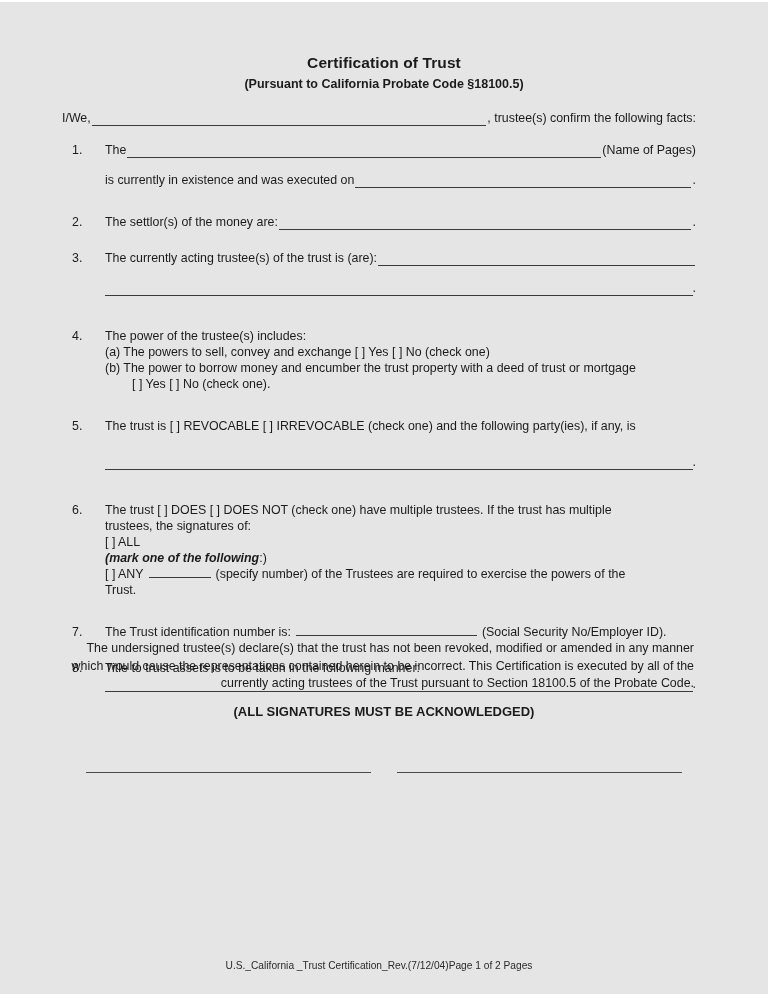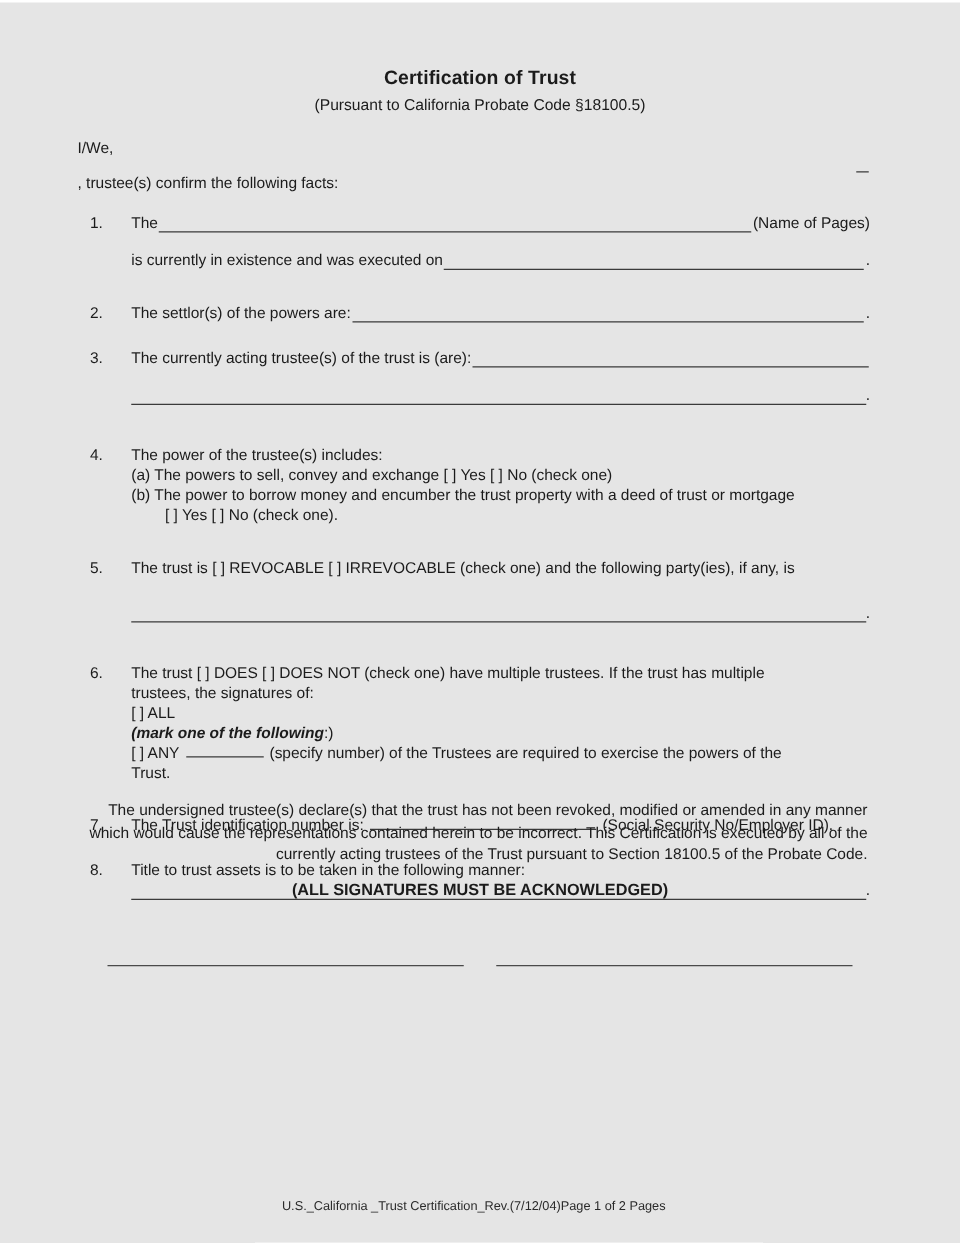--- a/index.html
+++ b/index.html
@@ -35,41 +35,40 @@
   }
   .doc-title {
     font-size: 15.5px;
     font-weight: bold;
     letter-spacing: 0.1px;
     line-height: 18px;
     margin: 0;
   }
   .doc-subtitle {
     font-size: 12.5px;
-    font-weight: normal;
+    font-weight: bold;
     line-height: 16px;
     margin: 4px 0 0 0;
   }
 
   
   .body {
     position: absolute;
     left: 62px;
     top: 108px;
     width: 634px;
     font-size: 12.4px;
     line-height: 16px;
   }
 
   .intro {
     display: flex;
     align-items: baseline;
     white-space: nowrap;
     margin-bottom: 16px;
-    flex-direction: column;
   }
   .intro .lead { flex: 0 0 auto; }
   .intro .tail { flex: 0 0 auto; }
 
   
   .fill {
     flex: 1 1 auto;
     align-self: flex-end;
     border-bottom: 1px solid #3a3a3a;
     height: 11px;
@@ -212,21 +211,21 @@
         </div>
       </div>
     </div>
 
     <div class="gap-14"></div>
 
     <div class="item">
       <span class="num">2.</span>
       <div class="lines">
         <div class="row">
-          <span class="txt">The settlor(s) of the powers are:</span>
+          <span class="txt">The settlor(s) of the money are:</span>
           <span class="fill"></span>
           <span class="period">.</span>
         </div>
       </div>
     </div>
 
     <div class="gap-8"></div>
 
     <div class="item">
       <span class="num">3.</span>

